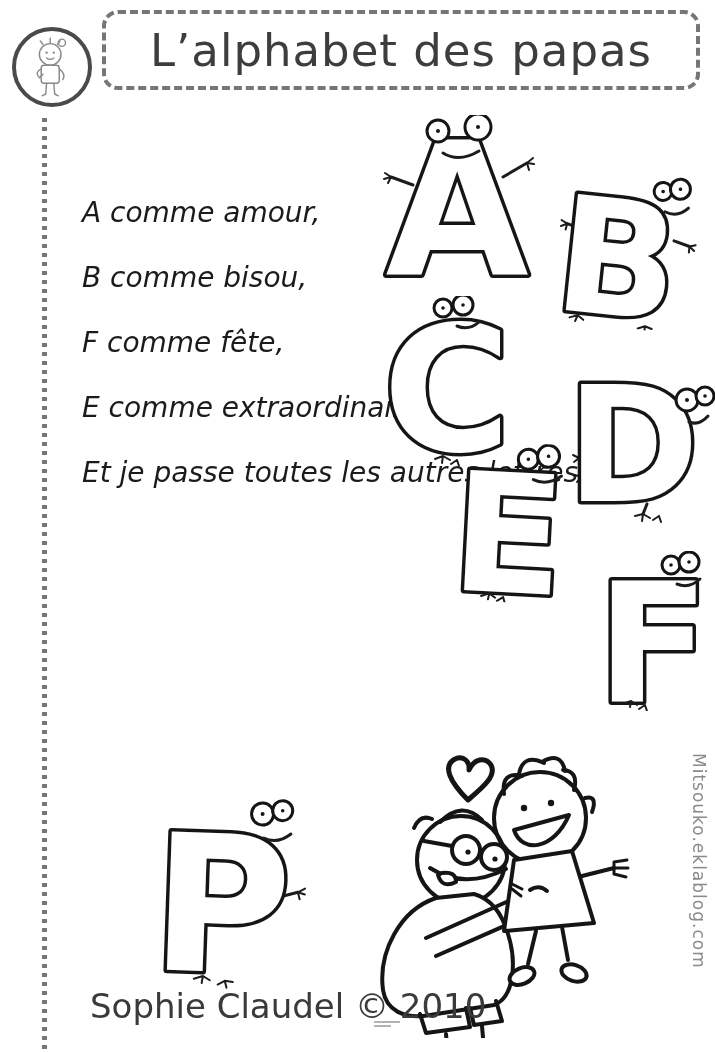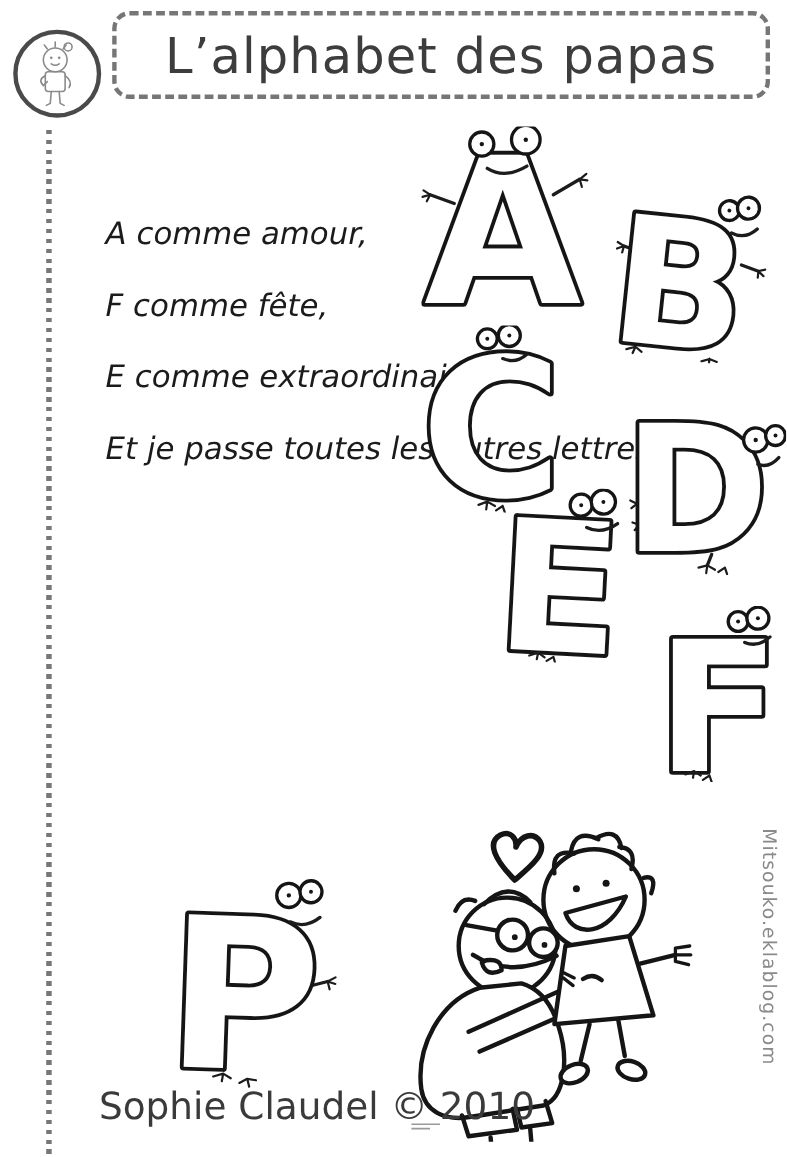--- a/index.html
+++ b/index.html
@@ -22,21 +22,21 @@
   .title-box h1{
     margin:0;font-size:45px;font-weight:normal;color:#3d3d3d;letter-spacing:1px;
     font-family:"DejaVu Sans",sans-serif;
   }
   
   .dotted-line{
     position:absolute;left:42px;top:118px;width:5px;height:934px;
     background:repeating-linear-gradient(to bottom,#777 0 4px,transparent 4px 9px);
   }
   
-  .poem{position:absolute;left:96px;top:196px;width:480px;}
+  .poem{position:absolute;left:82px;top:196px;width:480px;}
   .poem p{
     margin:0;height:65px;font-style:italic;font-size:28px;color:#1b1b1b;
     font-family:"DejaVu Sans",sans-serif;white-space:nowrap;
   }
   
   .cletter{position:absolute;}
   .cl-text{
     font-family:"DejaVu Sans",sans-serif;font-weight:bold;
     fill:#ffffff;stroke:#151515;stroke-width:7;paint-order:stroke;stroke-linejoin:round;
   }
@@ -86,20 +86,21 @@
   </div>
 
   <div class="title-box">
     <h1>L’alphabet des papas</h1>
   </div>
 
   <div class="dotted-line"></div>
 
   <div class="poem">
     <p>A comme amour,</p>
+    <p>B comme bisou,</p>
     <p>F comme fête,</p>
     <p>E comme extraordinaire,</p>
     <p>Et je passe toutes les autres lettres</p>
   </div>
 
   <svg class="cletter" style="left:383px;top:115px" width="155" height="170" viewBox="0 0 155 170">
     <path class="limb" d="M30 70 L8 62"></path>
     <path class="scrib" d="M8 62 l-6 -4 M8 62 l-7 2 M8 62 l-3 6"></path>
     <path class="limb" d="M120 62 L144 48"></path>
     <path class="scrib" d="M144 48 l6 -5 M144 48 l7 1 M144 48 l2 7"></path>

